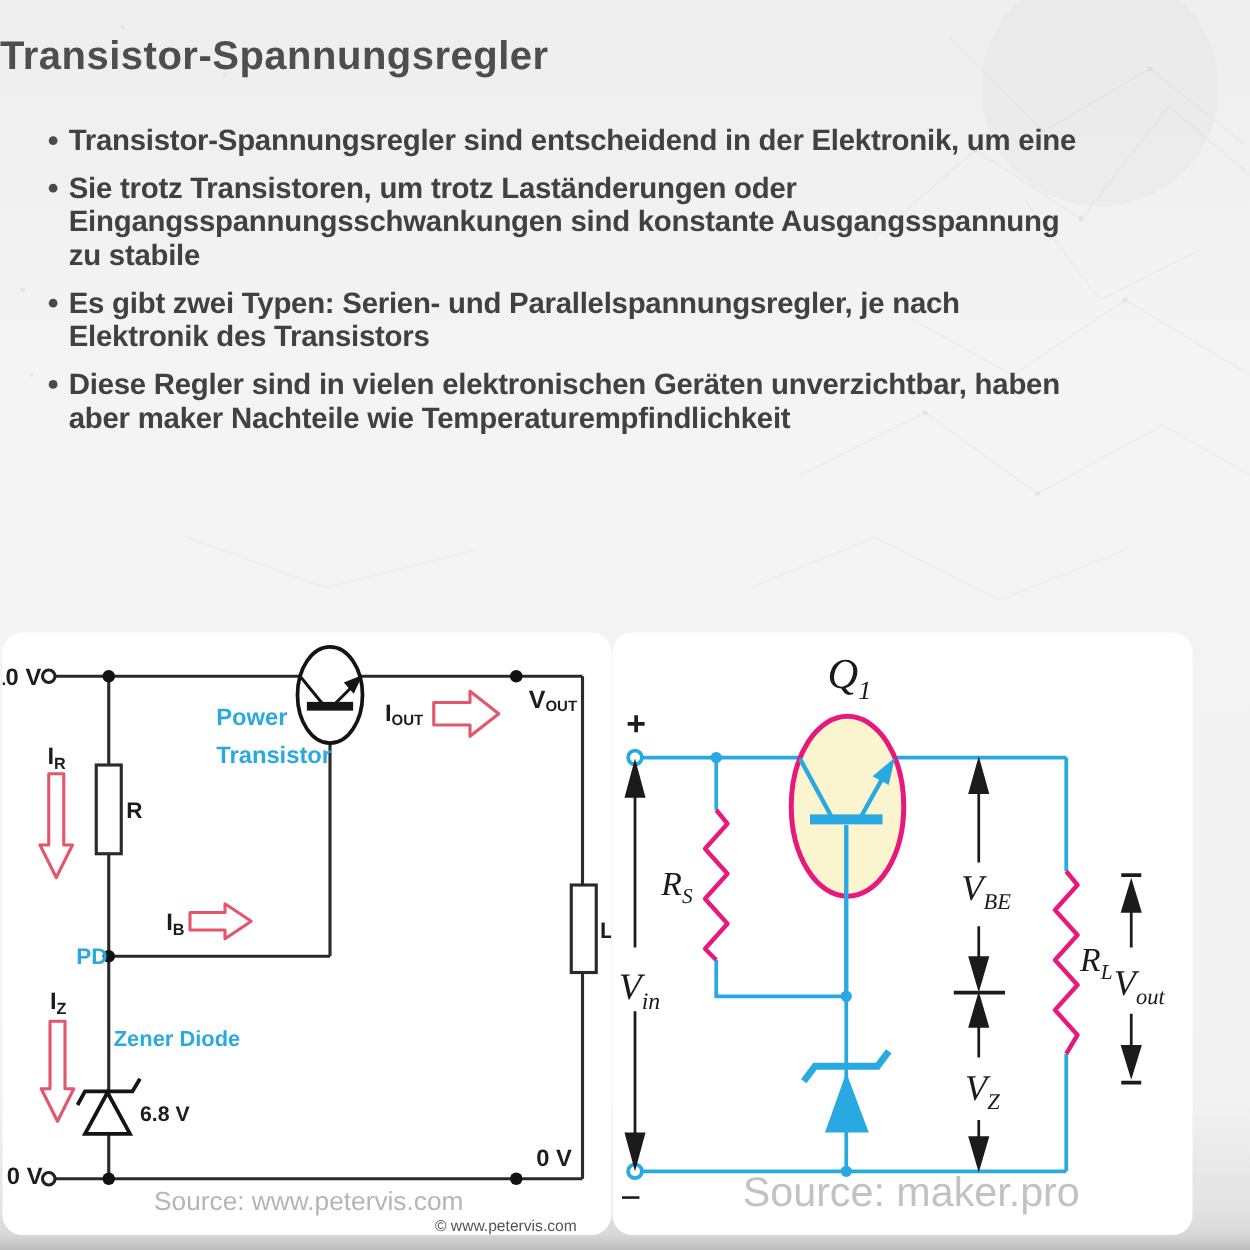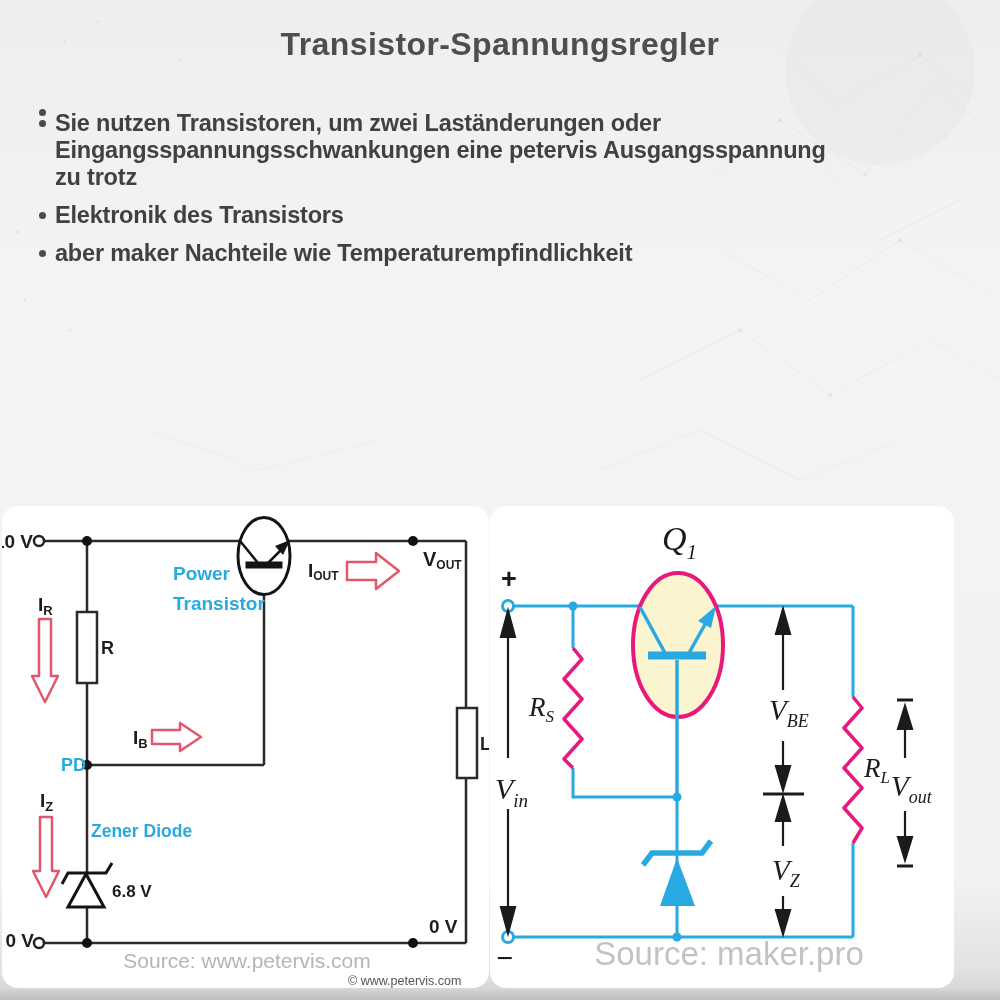--- a/index.html
+++ b/index.html
@@ -3,21 +3,21 @@
 <meta charset="utf-8">
 <style>
   html,body{margin:0;padding:0;}
   .canvas{
     position:relative;width:1000px;height:1000px;overflow:hidden;
     background:linear-gradient(180deg,#efeeee 0%,#f5f4f4 30%,#f3f2f2 88%,#e3e2e2 97%,#d2d1d1 100%);
     font-family:"Liberation Sans",sans-serif;
   }
   .bgdeco{position:absolute;inset:0;z-index:0;}
   .title{
-    position:absolute;top:26px;left:0;width:1000px;text-align:center;
+    position:absolute;top:26px;left:0;width:1000px;text-align:left;
     font-size:32px;font-weight:bold;color:#4e4e4e;letter-spacing:.4px;z-index:2;
   }
   .bullets{position:absolute;top:99px;left:38px;width:918px;z-index:2;}
   .bullet{display:flex;margin-bottom:11px;}
   .dot{flex:0 0 17px;position:relative;}
   .dot i{position:absolute;left:1px;top:10px;width:7px;height:7px;border-radius:50%;background:#4a4a4a;}
   .btxt{font-size:23.5px;line-height:27px;font-weight:bold;color:#414141;letter-spacing:-0.2px;}
   .bl{display:block;}
   .card{position:absolute;background:#ffffff;border-radius:16px;overflow:hidden;z-index:1;}
   .card.left{left:2px;top:506px;width:487px;height:482px;}
@@ -64,45 +64,48 @@
   </svg>
 
   <div class="title">Transistor-Spannungsregler</div>
 
   <div class="bullets">
     <div class="bullet">
       <span class="dot">
           <i></i>
         </span>
       <span class="btxt">
-      </span>
-    </div>
-    <div class="bullet">
-      <span class="dot">
-          <i></i>
-        </span>
-      <span class="btxt">
-        <span class="bl">Sie nutzen Transistoren, um zwei Laständerungen oder</span>
-        <span class="bl">Eingangsspannungsschwankungen eine petervis Ausgangsspannung</span>
-        <span class="bl">zu trotz</span>
-      </span>
-    </div>
-    <div class="bullet">
-      <span class="dot">
-          <i></i>
-        </span>
-      <span class="btxt">
+        <span class="bl">Transistor-Spannungsregler sind entscheidend in der Elektronik, um eine</span>
+      </span>
+    </div>
+    <div class="bullet">
+      <span class="dot">
+          <i></i>
+        </span>
+      <span class="btxt">
+        <span class="bl">Sie trotz Transistoren, um trotz Laständerungen oder</span>
+        <span class="bl">Eingangsspannungsschwankungen sind konstante Ausgangsspannung</span>
+        <span class="bl">zu stabile</span>
+      </span>
+    </div>
+    <div class="bullet">
+      <span class="dot">
+          <i></i>
+        </span>
+      <span class="btxt">
+        <span class="bl">Es gibt zwei Typen: Serien- und Parallelspannungsregler, je nach</span>
         <span class="bl">Elektronik des Transistors</span>
       </span>
     </div>
     <div class="bullet">
       <span class="dot">
           <i></i>
         </span>
       <span class="btxt">
+        <span class="bl">Diese Regler sind in vielen elektronischen Geräten unverzichtbar, haben</span>
         <span class="bl">aber maker Nachteile wie Temperaturempfindlichkeit</span>
       </span>
     </div>
   </div>
 
   <div class="card left">
     <svg width="487" height="482" viewBox="0 0 487 482">
 
       <g stroke="#2a2a2a" stroke-width="2.5" fill="none">
         <path d="M42,35 H464"></path>

